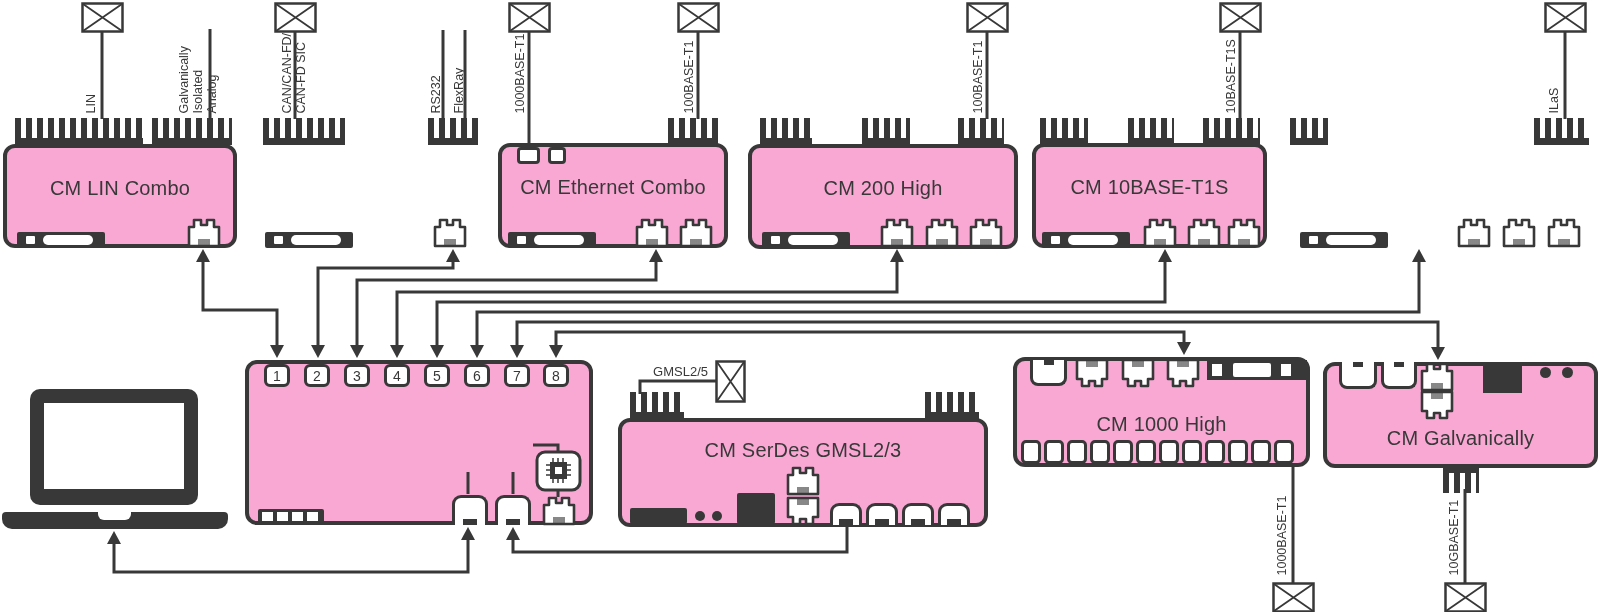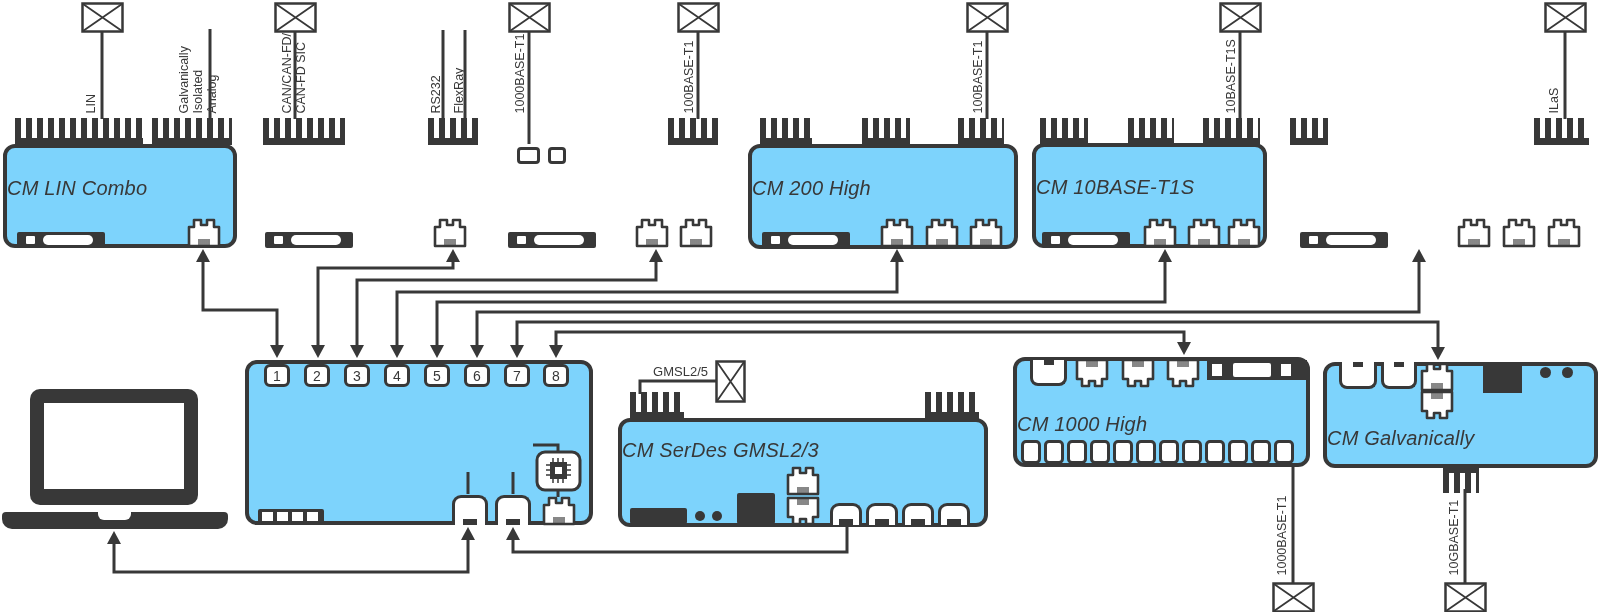--- a/index.html
+++ b/index.html
@@ -1,20 +1,20 @@
 <!DOCTYPE html>
 <html><head>
 <meta charset="utf-8">
 <style>
   :root{ --ink:#383838; --bg:#ffffff; }
   html,body{ margin:0; padding:0; background:#fff; }
   #stage{ position:relative; width:1601px; height:612px; background:var(--bg);
           font-family:"Liberation Sans", sans-serif; color:var(--ink); overflow:hidden; }
-  .box{ position:absolute; border:4px solid var(--ink); border-radius:12px; background:#7dd3fc;
-        box-sizing:border-box; display:flex; align-items:center; justify-content:flex-start; z-index:1;font-style:italic; }
+  .box{ position:absolute; border:4px solid var(--ink); border-radius:12px; background:#f9a8d4;
+        box-sizing:border-box; display:flex; align-items:center; justify-content:center; z-index:1; }
   .box .lbl{ font-size:20px; letter-spacing:.2px; }
   .comb{ position:absolute; z-index:1; height:20px; border-bottom:7px solid var(--ink);
          background:repeating-linear-gradient(90deg, var(--ink) 0 6px, transparent 6px 11px); }
   .comb.down{ border-bottom:none; border-top:7px solid var(--ink); }
   .dsub{ position:absolute; z-index:2; height:16px; background:var(--ink); border-radius:2px; }
   .dsub .hole-sq{ position:absolute; left:9px; top:4px; width:9px; height:8px; background:#fff; border-radius:1px; }
   .dsub .hole-slot{ position:absolute; left:26px; top:3px; right:12px; height:10px; background:#fff; border-radius:5px; }
   .vlabel{ position:absolute; width:105px; font-size:12.5px; line-height:14px; z-index:2;
            transform:rotate(-90deg); text-align:left; white-space:nowrap; }
   .bconn{ position:absolute; z-index:2; border:3.5px solid var(--ink); border-bottom:none;
@@ -38,20 +38,23 @@
   .gmsl-lbl{ position:absolute; z-index:2; font-size:13px; text-align:right; }
 </style>
 </head>
 <body>
 
 <div id="stage">
 
   <div class="box" style="left:3px;top:144px;width:234px;height:104px;">
     <span class="lbl" style="padding-bottom:16px;">CM LIN Combo</span>
   </div>
+  <div class="box" style="left:498px;top:143px;width:230px;height:105px;">
+    <span class="lbl" style="padding-bottom:16px;">CM Ethernet Combo</span>
+  </div>
   <div class="box" style="left:748px;top:144px;width:270px;height:105px;">
     <span class="lbl" style="padding-bottom:16px;">CM 200 High</span>
   </div>
   <div class="box" style="left:1032px;top:143px;width:235px;height:105px;">
     <span class="lbl" style="padding-bottom:16px;">CM 10BASE-T1S</span>
   </div>
 
   <div class="box" style="left:245px;top:360px;width:348px;height:165px;"></div>
   <div class="box" style="left:618px;top:418px;width:370px;height:109px;">
     <span class="lbl" style="padding-bottom:44px;">CM SerDes GMSL2/3</span>

